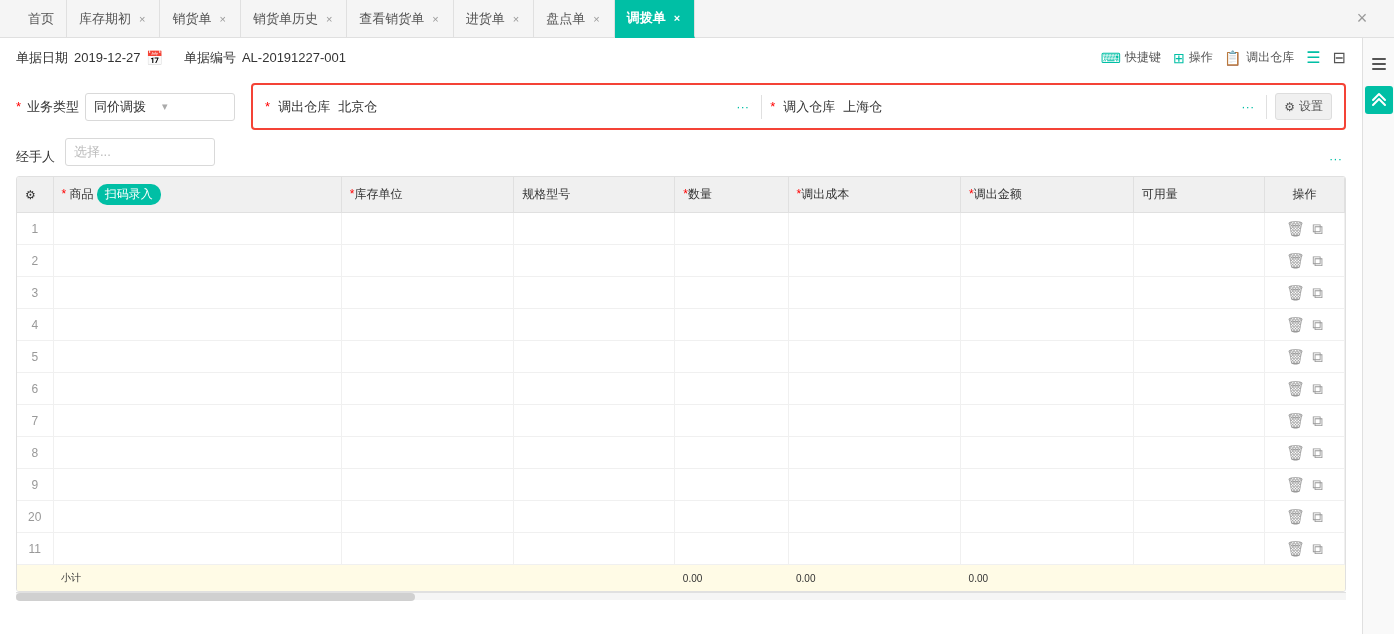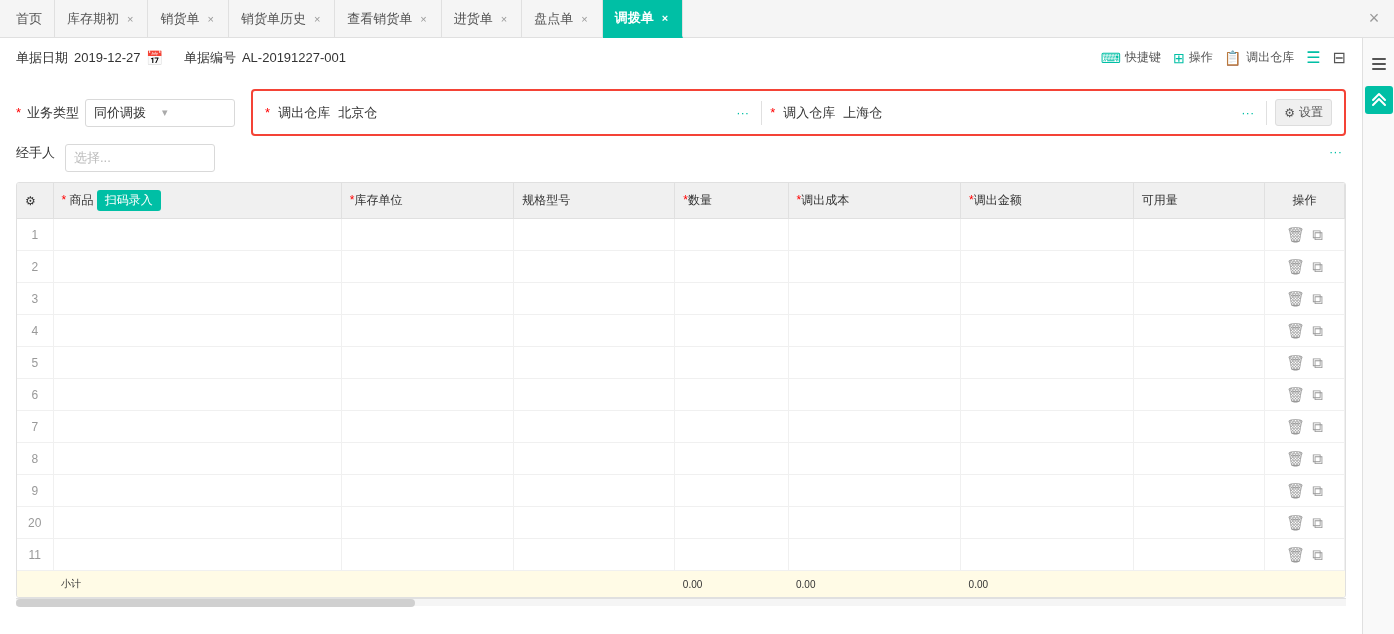--- a/index.html
+++ b/index.html
@@ -4,21 +4,21 @@
   <style>
     * { box-sizing: border-box; margin: 0; padding: 0; }
     body { font-family: 'Microsoft YaHei', Arial, sans-serif; font-size: 13px; color: #333; background: #fff; overflow: hidden; }
 
     
     .tab-bar {
       display: flex;
       align-items: center;
       border-bottom: 1px solid #e0e0e0;
       background: #f5f5f5;
-      padding: 0 4px;
+      padding: 0 16px;
       height: 38px;
     }
     .tab-item {
       display: flex;
       align-items: center;
       padding: 0 12px;
       height: 38px;
       cursor: pointer;
       font-size: 13px;
       color: #555;
@@ -53,21 +53,21 @@
       justify-content: center;
       cursor: pointer;
       font-size: 18px;
       color: #999;
     }
 
     
     .header-row {
       display: flex;
       align-items: center;
-      margin-bottom: 22px;
+      margin-bottom: 16px;
       gap: 20px;
     }
     .header-field {
       display: flex;
       align-items: center;
       gap: 6px;
     }
     .header-label {
       color: #333;
       font-size: 13px;
@@ -225,21 +225,21 @@
     }
     .th-gear {
       width: 36px;
       text-align: center;
     }
     .scan-btn {
       background: #00bfa5;
       color: #fff;
       border: none;
       padding: 2px 8px;
-      border-radius: 3px;
+      border-radius: 10px;
       font-size: 12px;
       cursor: pointer;
     }
 
     
     .right-sidebar {
       position: fixed;
       right: 0;
       top: 38px;
       width: 32px;
@@ -406,21 +406,21 @@
           </div>
           <div class="divider-v"></div>
 
           <div class="gear-btn">
             <span>⚙</span>
             <span>设置</span>
           </div>
         </div>
       </div>
 
-      <div style="display:flex; align-items:flex-start; gap:10px;">
+      <div style="display:flex; align-items:flex-end; gap:10px;">
         <span class="header-label">经手人</span>
         <div class="handler-select">
           <span style="color:#bbb;">选择...</span>
         </div>
         <span class="more-btn">···</span>
       </div>
     </div>
 
     <div class="table-container">
       <table class="data-table">

